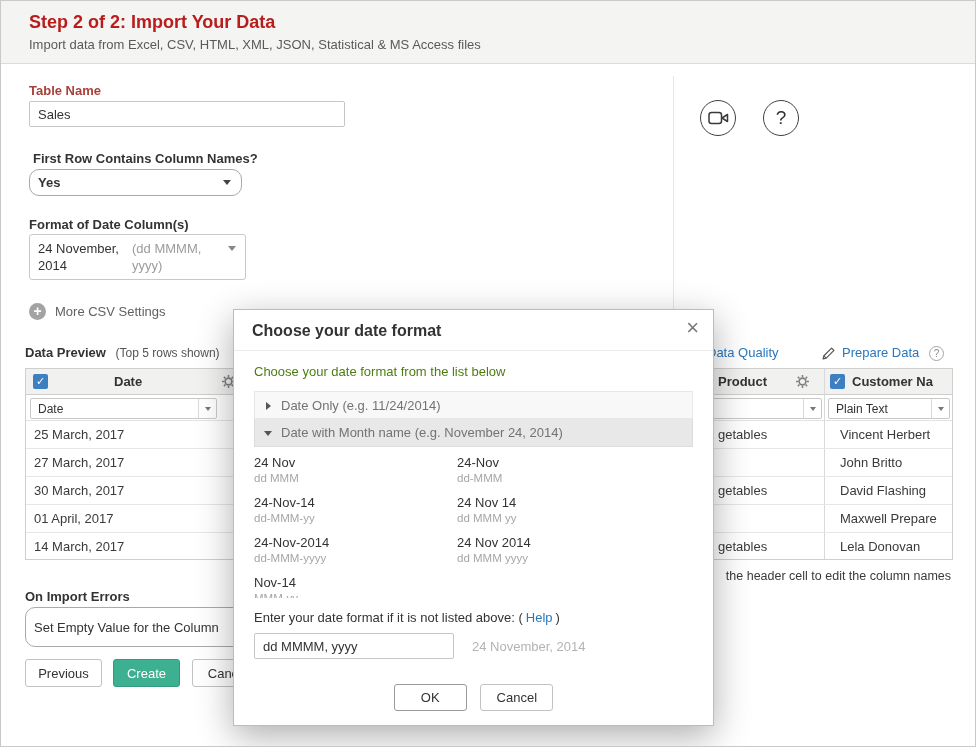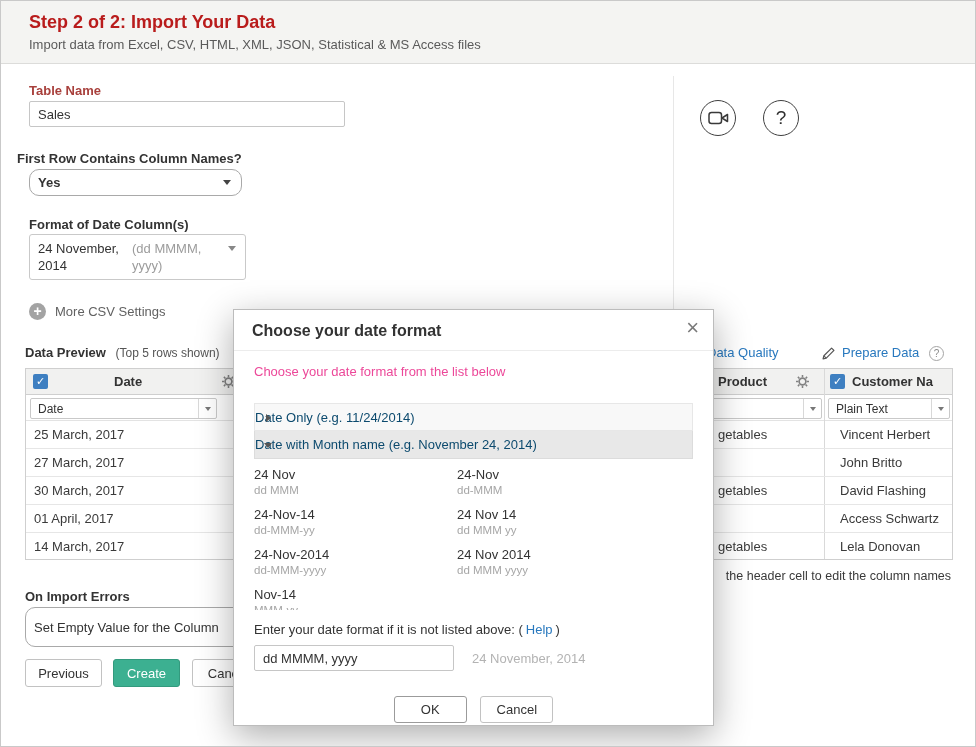--- a/index.html
+++ b/index.html
@@ -16,21 +16,21 @@
 
   .field-label{position:absolute;font-weight:bold;color:#333;font-size:13px;}
   #lbl-tablename{left:28px;top:82px;color:#a8403c;display:flex;align-items:center;gap:7px;flex-direction:column;}
   .help-sm{width:15px;height:15px;border:1px solid #a5a5a5;border-radius:50%;color:#8a8a8a;
            font-size:10px;line-height:14px;text-align:center;display:inline-block;box-sizing:border-box;
            font-weight:normal;background:#fff;cursor:pointer;}
   .text-input{border:1px solid #c6c6c6;border-radius:2px;padding:0 8px;
               font:13px "Liberation Sans",sans-serif;color:#333;box-sizing:border-box;background:#fff;}
   #input-tablename{position:absolute;left:28px;top:100px;width:316px;height:26px;}
 
-  #lbl-firstrow{left:16px;top:150px;}
+  #lbl-firstrow{left:32px;top:150px;}
   .select{position:absolute;background:#fff;border:1px solid #a9a9a9;border-radius:10px;
           padding:0 10px 0 8px;display:flex;align-items:center;box-sizing:border-box;cursor:pointer;}
   #select-firstrow{left:28px;top:168px;width:213px;height:27px;font-weight:bold;}
   .sel-arrow{margin-left:auto;width:0;height:0;border-left:4px solid transparent;
              border-right:4px solid transparent;border-top:5px solid #444;}
 
   #lbl-dateformat{left:28px;top:216px;}
   #df-box{position:absolute;left:28px;top:233px;width:217px;height:46px;border:1px solid #c9c9c9;
           border-radius:3px;box-sizing:border-box;display:flex;padding:5px 8px;gap:8px;background:#fff;cursor:pointer;}
   .df-value{width:86px;line-height:17px;color:#333;}
@@ -99,22 +99,22 @@
   #btn-create{position:absolute;left:112px;top:658px;width:67px;background:#3cb091;border-color:#339a7e;color:#fff;}
   #btn-cancel{position:absolute;left:191px;top:658px;width:72px;}
 
   
   #modal{position:absolute;left:232px;top:308px;width:481px;height:417px;background:#fff;
          border:1px solid #bcbcbc;box-shadow:0 10px 34px rgba(0,0,0,.32);z-index:10;box-sizing:border-box;}
   .modal-header{position:relative;height:41px;border-bottom:1px solid #ececec;box-sizing:border-box;padding:12px 18px 0;}
   .modal-title{font-size:16px;font-weight:bold;color:#333;}
   .modal-close{position:absolute;right:14px;top:6px;font-size:22px;color:#7a7a7a;cursor:pointer;line-height:24px;}
   .modal-body{padding:13px 20px 0;}
-  .modal-prompt{color:#ec4899;margin-bottom:24px;}
-  .group-header{position:relative;height:28px;line-height:27px;color:#0c4a6e;cursor:pointer;box-sizing:border-box;}
+  .modal-prompt{color:#4d7c0f;margin-bottom:12px;}
+  .group-header{position:relative;height:28px;line-height:27px;padding-left:26px;color:#737373;cursor:pointer;box-sizing:border-box;}
   .group-header.collapsed{background:#f8f8f8;border:1px solid #e7e7e7;}
   .group-header.expanded{background:#e8e8e8;border:1px solid #dcdcdc;border-top:none;}
   .tri-right{position:absolute;left:11px;top:10px;width:0;height:0;border-top:4px solid transparent;
              border-bottom:4px solid transparent;border-left:5px solid #555;}
   .tri-down{position:absolute;left:9px;top:12px;width:0;height:0;border-left:4px solid transparent;
             border-right:4px solid transparent;border-top:5px solid #555;}
   .options{height:149px;overflow:hidden;display:grid;grid-template-columns:203px 1fr;align-content:start;padding-top:2px;}
   .opt{padding:6px 0 4px;cursor:pointer;}
   .opt-value{color:#333;font-size:13px;line-height:15px;}
   .opt-format{color:#a6a6a6;font-size:11.5px;line-height:13px;margin-top:2px;}
@@ -240,21 +240,21 @@
       <span class="td-customer">John Britto</span>
     </div>
     <div class="t-row" style="top:108px">
       <span class="td-date">30 March, 2017</span>
       <span class="td-product">getables</span>
       <span class="td-customer">David Flashing</span>
     </div>
     <div class="t-row" style="top:136px">
       <span class="td-date">01 April, 2017</span>
       <span class="td-product"></span>
-      <span class="td-customer">Access Schwartz</span>
+      <span class="td-customer">Maxwell Prepare</span>
     </div>
     <div class="t-row" style="top:164px">
       <span class="td-date">14 March, 2017</span>
       <span class="td-product">getables</span>
       <span class="td-customer">Lela Donovan</span>
     </div>
   </div>
 
   <div id="edit-hint">the header cell to edit the column names</div>
 

